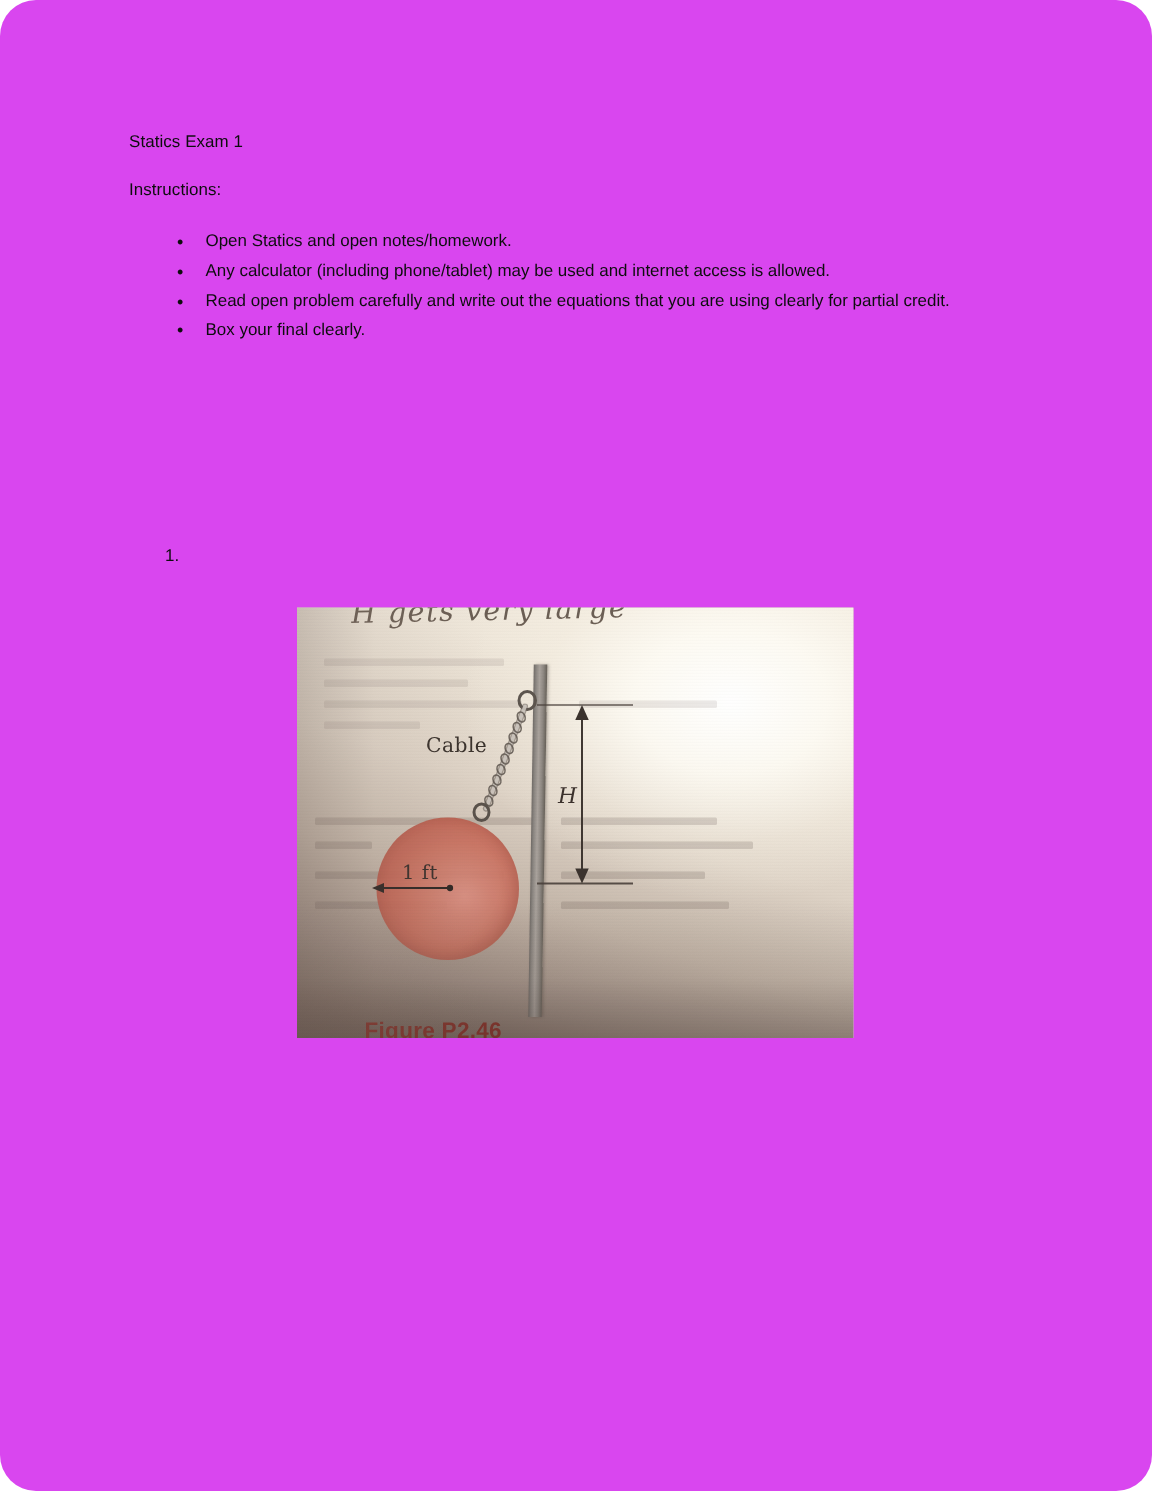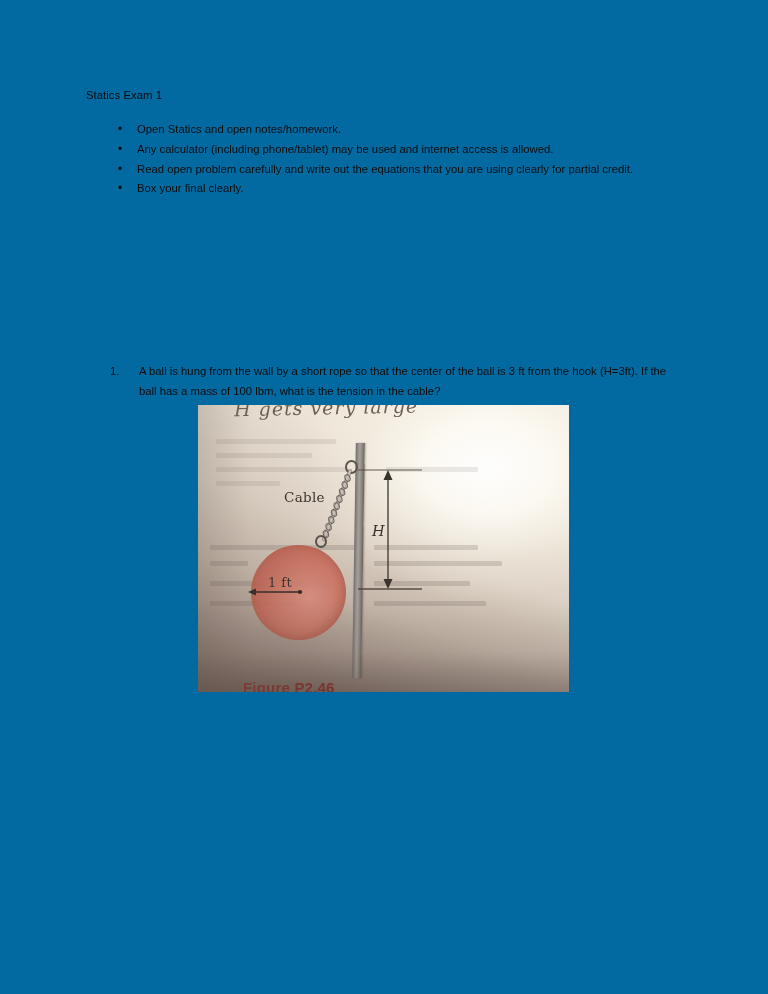--- a/index.html
+++ b/index.html
@@ -14,21 +14,22 @@
     color: #000000;
     overflow: hidden;
     position: relative;
   }
 
   .page {
     position: absolute;
     left: 0; top: 0;
     width: 768px;
     height: 994px;
-    background: #0369a1;
+    background: #d946ef;
+    border-radius: 24px;
   }
 
   
   .doc-text {
     position: absolute;
     left: 86px;
     top: 88px;
     width: 596px;
   }
 
@@ -287,20 +288,21 @@
 </head>
 <body>
 
 <div class="page">
 
   <div class="doc-text">
 
     <div class="line">Statics Exam 1</div>
 
 
+    <div class="line">Instructions:</div>
 
     <ul class="bullets">
       <li class="bullet">
         <span class="dot">•</span>
         <span>Open Statics and open notes/homework.</span>
       </li>
       <li class="bullet">
         <span class="dot">•</span>
         <span>Any calculator (including phone/tablet) may be used and internet access is allowed.</span>
       </li>
@@ -311,21 +313,20 @@
       <li class="bullet">
         <span class="dot">•</span>
         <span>Box your final clearly.</span>
       </li>
     </ul>
   </div>
 
   <div class="qlist">
     <div class="qitem">
       <span class="qnum">1.</span>
-      <span>A ball is hung from the wall by a short rope so that the center of the ball is 3 ft from the hook (H=3ft).  If the ball has a mass of 100 lbm, what is the tension in the cable?</span>
     </div>
   </div>
 
   <div class="figure-photo">
 
     <div class="photo-base"></div>
 
     <div class="ghost" style="left:18px;  top:34px;  width:120px; height:5px;"></div>
     <div class="ghost" style="left:18px;  top:48px;  width:96px;  height:5px;"></div>
     <div class="ghost" style="left:18px;  top:62px;  width:132px; height:5px;"></div>

